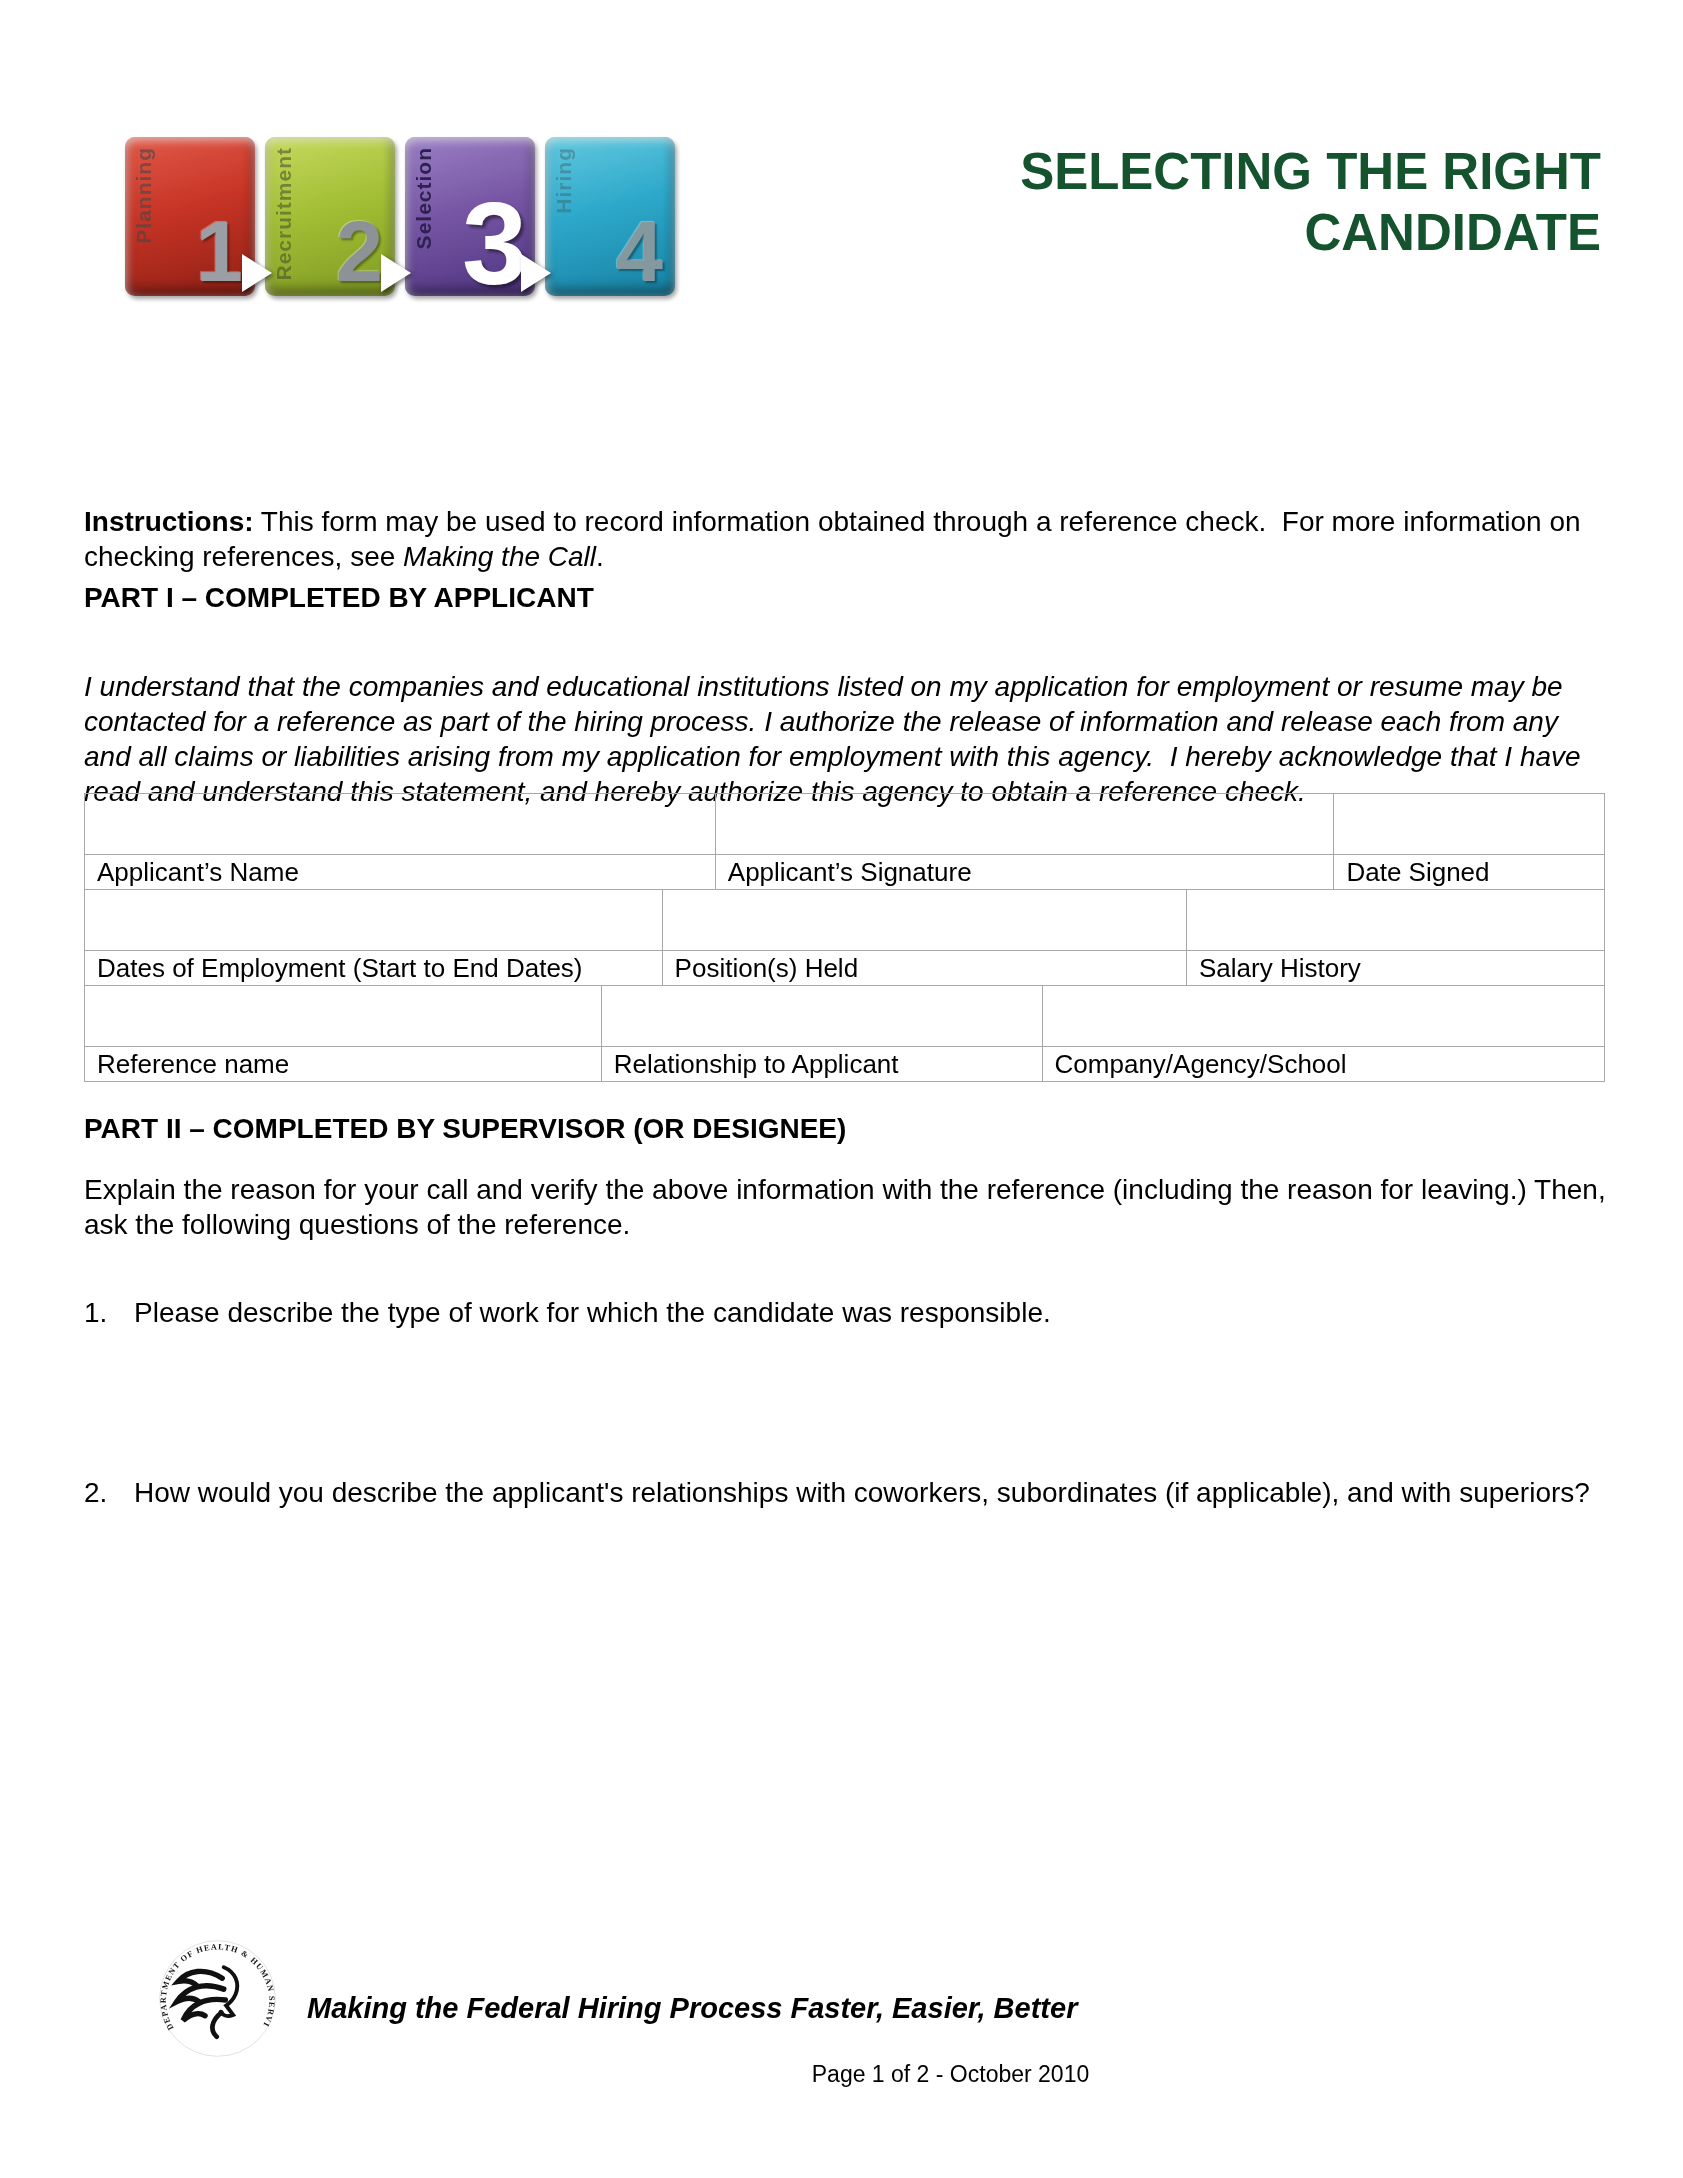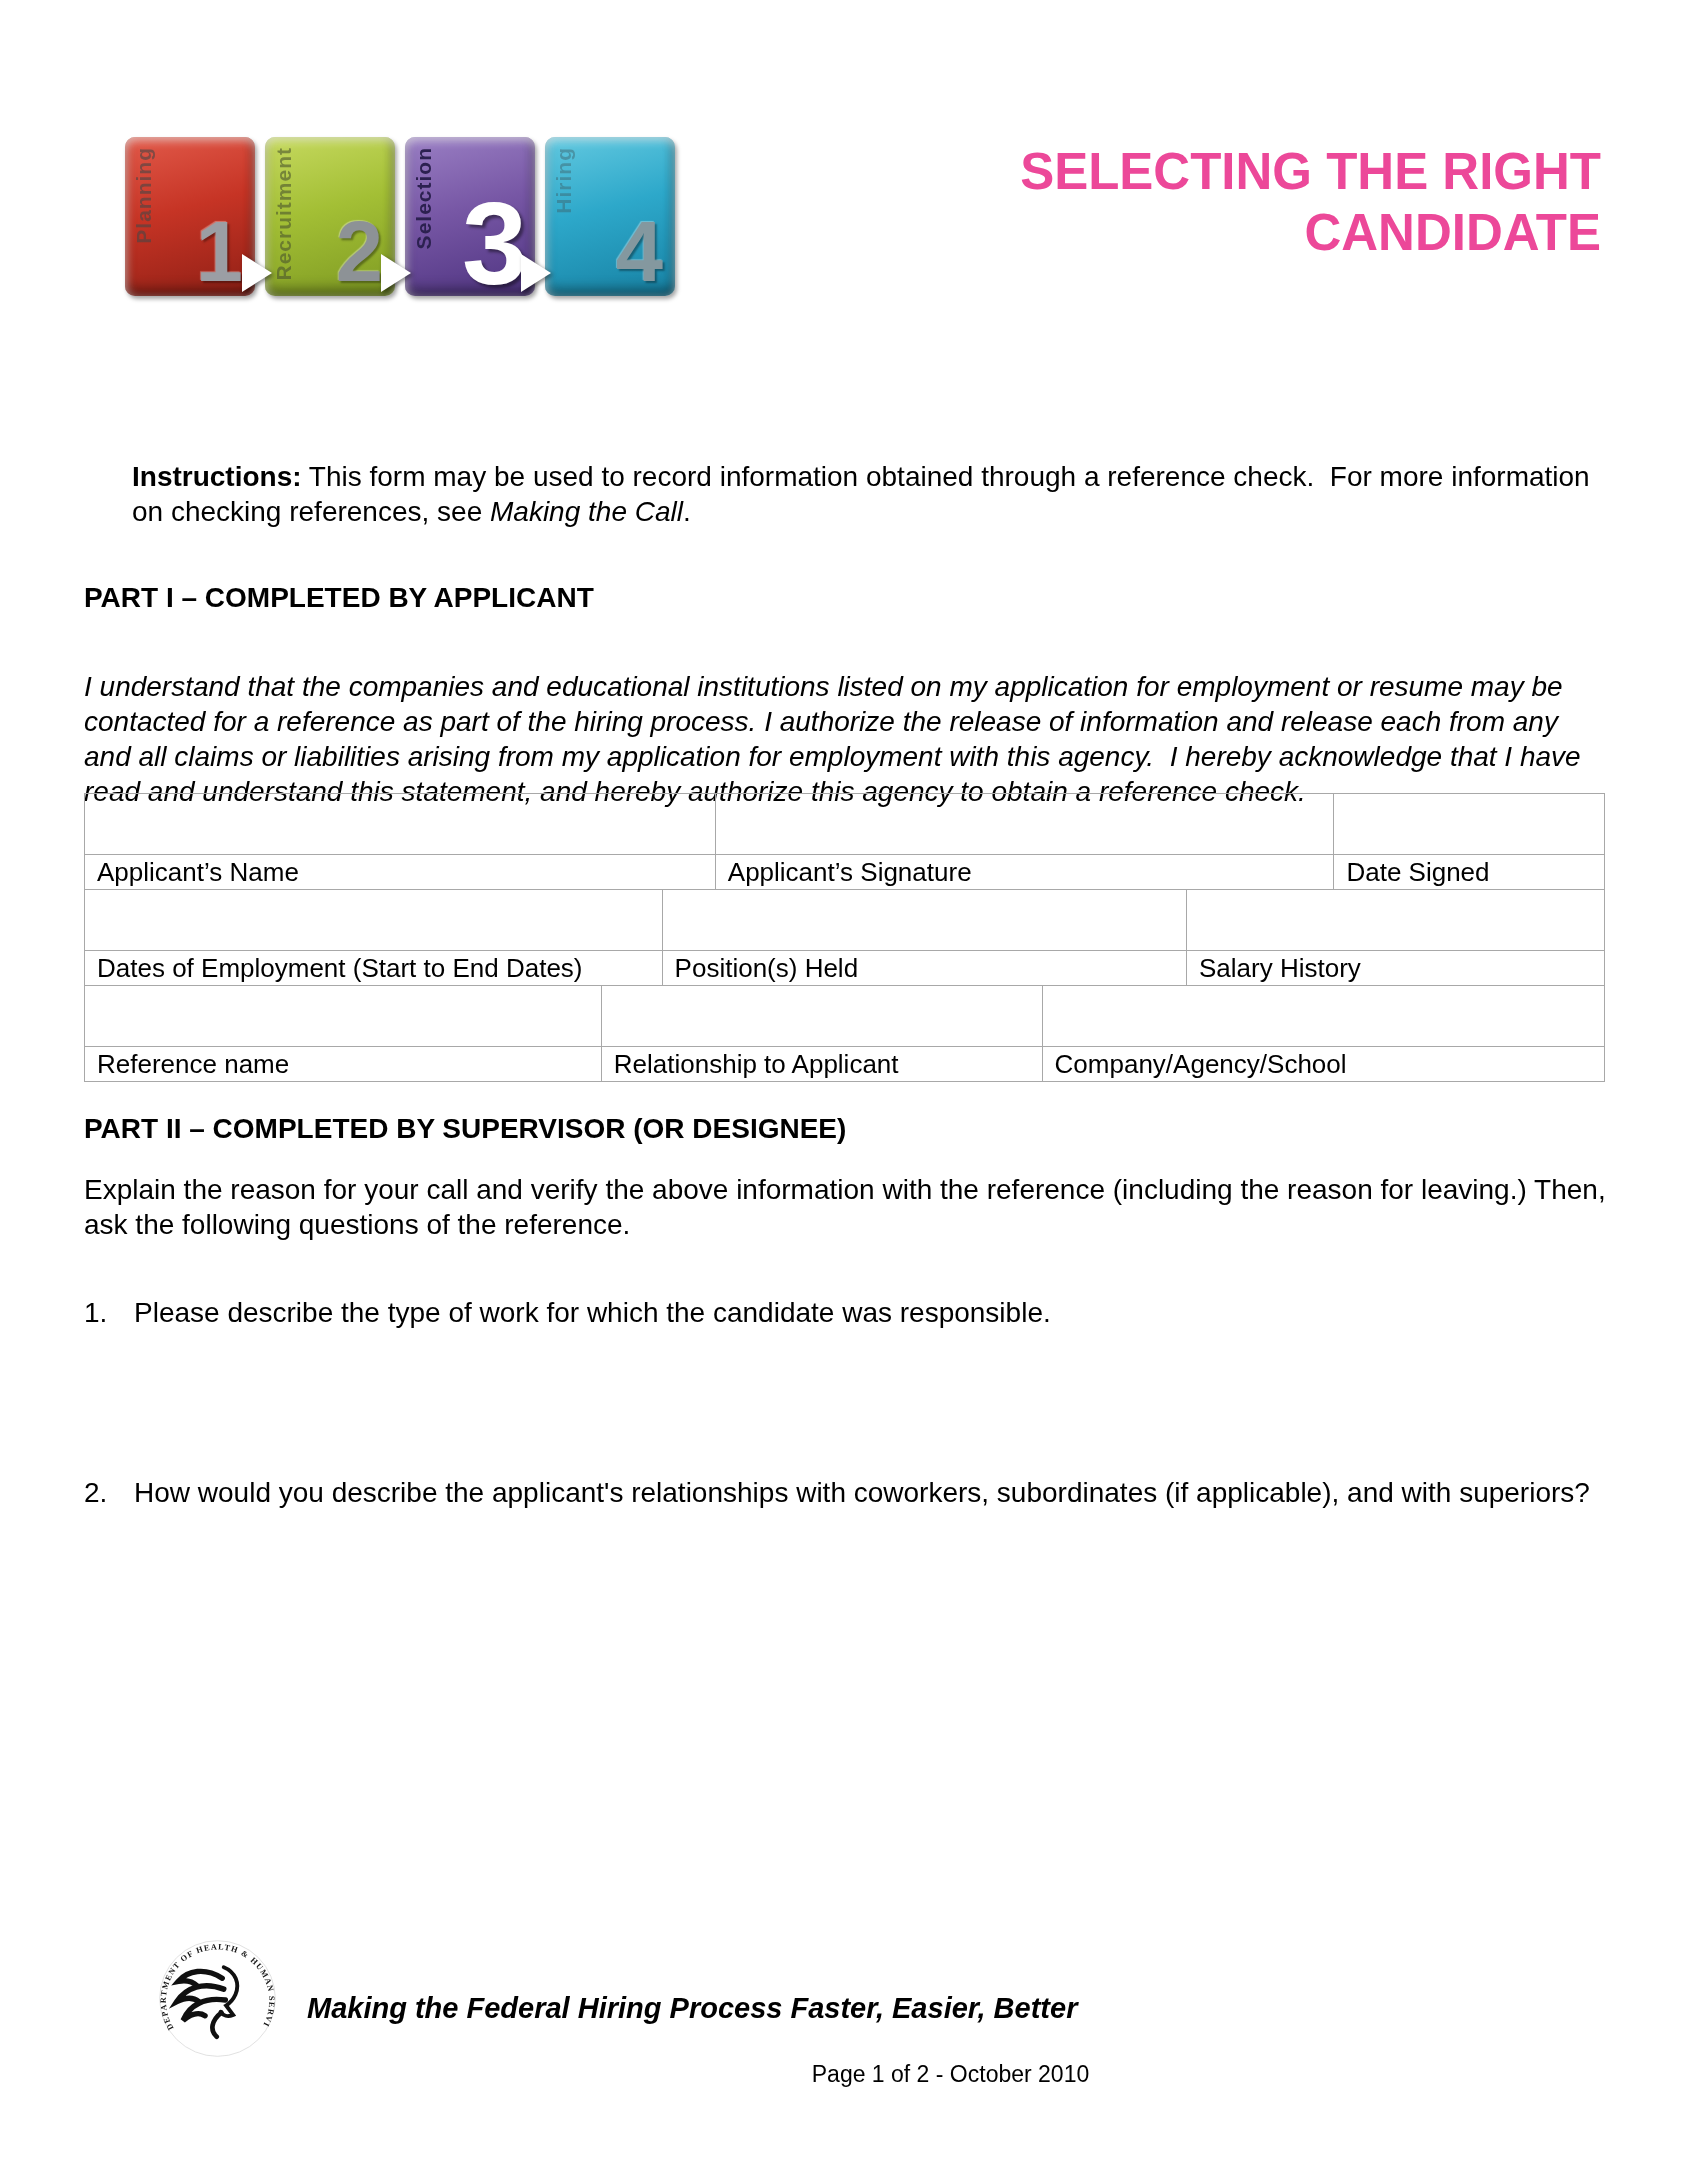--- a/index.html
+++ b/index.html
@@ -98,24 +98,24 @@
     </div>
     <div class="tile" style="background: linear-gradient(165deg, rgb(99, 201, 224) 0%, rgb(45, 168, 202) 45%, rgb(23, 129, 163) 100%);">
       <span class="vlabel" style="color: rgba(60, 95, 105, 0.45);">Hiring</span>
       <span class="num" style="color: rgb(132, 152, 159);">4</span>
     </div>
     <span class="step-arrow arrow-1"></span>
     <span class="step-arrow arrow-2"></span>
     <span class="step-arrow arrow-3"></span>
   </div>
 
-  <div class="doc-title" style="color: #ec4899;"><span>SELECTING THE RIGHT</span><br><span>CANDIDATE</span></div>
-
-
-  <div class="block para" style="top:459px;margin-left:48px;"><strong>Instructions:</strong><span> This form may be used to record information obtained through a reference check.  For more information on checking references, see </span><em>Making the Call</em><span>.</span></div>
+  <div class="doc-title" style="color: #14532d;"><span>SELECTING THE RIGHT</span><br><span>CANDIDATE</span></div>
+
+
+  <div class="block para" style="top:504px;"><strong>Instructions:</strong><span> This form may be used to record information obtained through a reference check.  For more information on checking references, see </span><em>Making the Call</em><span>.</span></div>
 
   <div class="block part-heading" style="top:582px;">PART I – COMPLETED BY APPLICANT</div>
 
   <div class="block para statement" style="top:669px;">I understand that the companies and educational institutions listed on my application for employment or resume may be contacted for a reference as part of the hiring process. I authorize the release of information and release each from any and all claims or liabilities arising from my application for employment with this agency.  I hereby acknowledge that I have read and understand this statement, and hereby authorize this agency to obtain a reference check.</div>
 
   <div class="block" style="top:793px;">
     <table class="grid tbl1">
       <colgroup>
           <col style="width:41.5%">
           <col style="width:40.7%">

